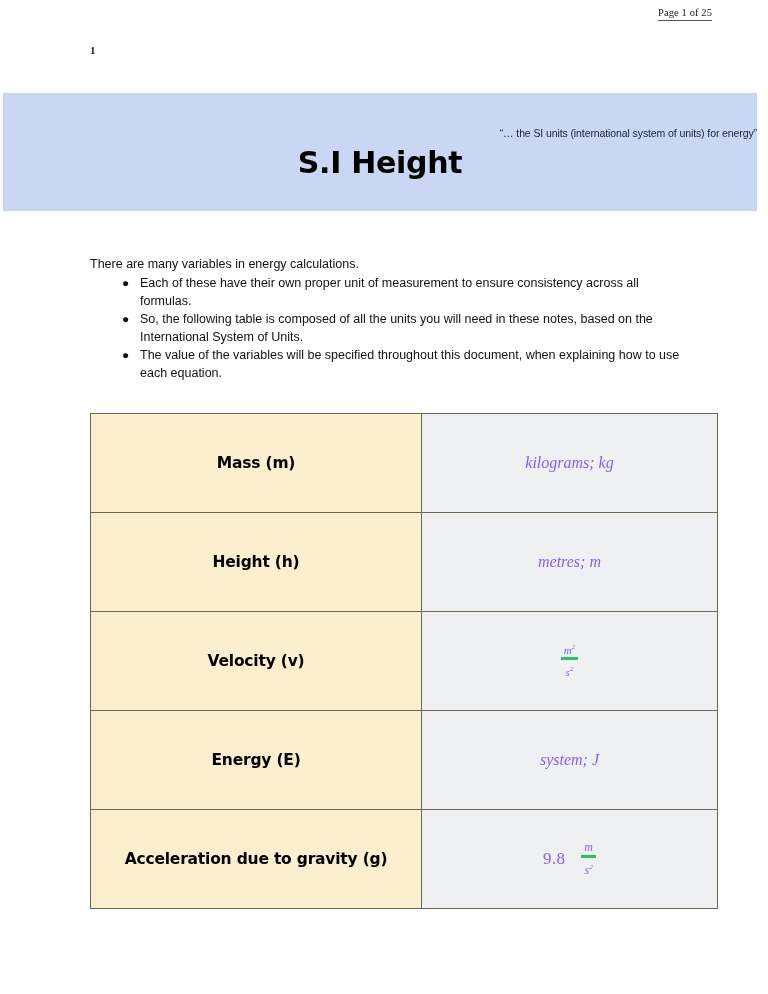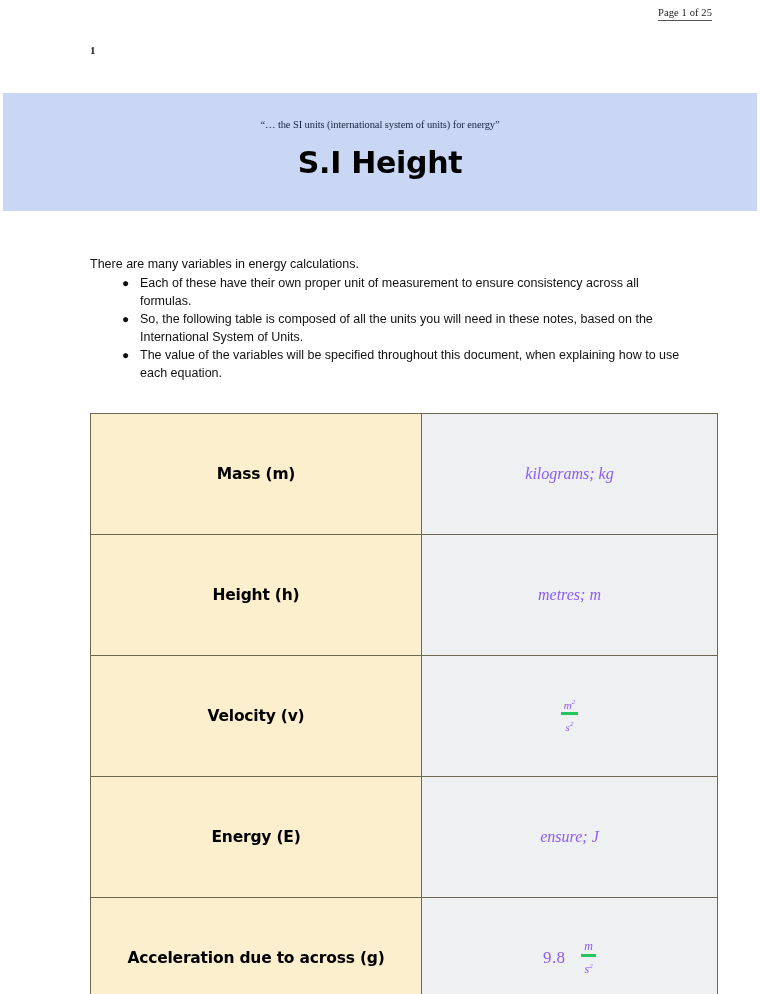--- a/index.html
+++ b/index.html
@@ -45,26 +45,26 @@
     position: absolute;
     left: 3px;
     top: 93px;
     width: 754px;
     height: 118px;
     background: #c9d7f4;
     box-sizing: border-box;
   }
   .banner-subtitle {
     position: absolute;
-    top: 26px;
+    top: 34px;
     left: 0;
     width: 100%;
-    text-align: center;
+    text-align: right;
     font-size: 10.5px;
-    font-family: Liberation Serif, serif;
+    font-family: Liberation Sans, sans-serif;
     color: #16213d;
     letter-spacing: -0.1px;
   }
   .banner-title {
     position: absolute;
     top: 52px;
     left: 0;
     width: 100%;
     text-align: center;
     font-size: 30px;
@@ -129,21 +129,21 @@
   }
   .units-table td.name-cell {
     width: 294px;
     background: #fcefcd;
     font-family: "DejaVu Sans", sans-serif;
     font-weight: bold;
     font-size: 15.5px;
     color: #000;
     line-height: 25px;
     letter-spacing: -0.2px;
-    padding: 16px 18px;
+    padding: 5px 18px;
   }
   .units-table td.unit-cell {
     width: 295px;
     background: #eff0f2;
     font-family: "Liberation Serif", serif;
     font-style: italic;
     font-size: 16px;
     color: #8b5cf6;
   }
 
@@ -228,24 +228,24 @@
       <td class="name-cell">Velocity (v)</td>
       <td class="unit-cell">
         <span class="frac">
           <span class="num"><span>m</span><sup>2</sup></span>
           <span class="den"><span>s</span><sup>2</sup></span>
         </span>
       </td>
     </tr>
     <tr>
       <td class="name-cell">Energy (E)</td>
-      <td class="unit-cell">ensure; J</td>
-    </tr>
-    <tr>
-      <td class="name-cell">Acceleration due to across (g)</td>
+      <td class="unit-cell">system; J</td>
+    </tr>
+    <tr>
+      <td class="name-cell">Acceleration due to gravity (g)</td>
       <td class="unit-cell">
         <span class="scalar">9.8</span><span class="frac frac-big">
           <span class="num"><span>m</span><sup></sup></span>
           <span class="den"><span>s</span><sup>2</sup></span>
         </span>
       </td>
     </tr>
   </tbody>
 </table>
 

